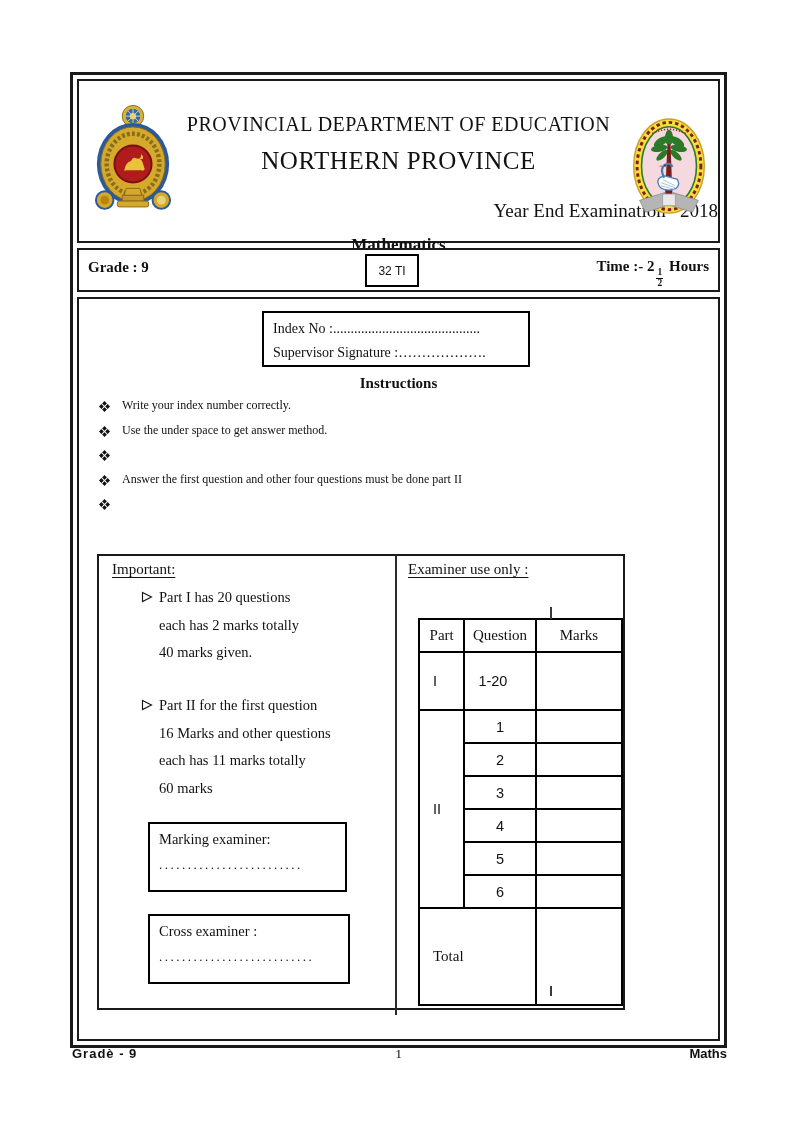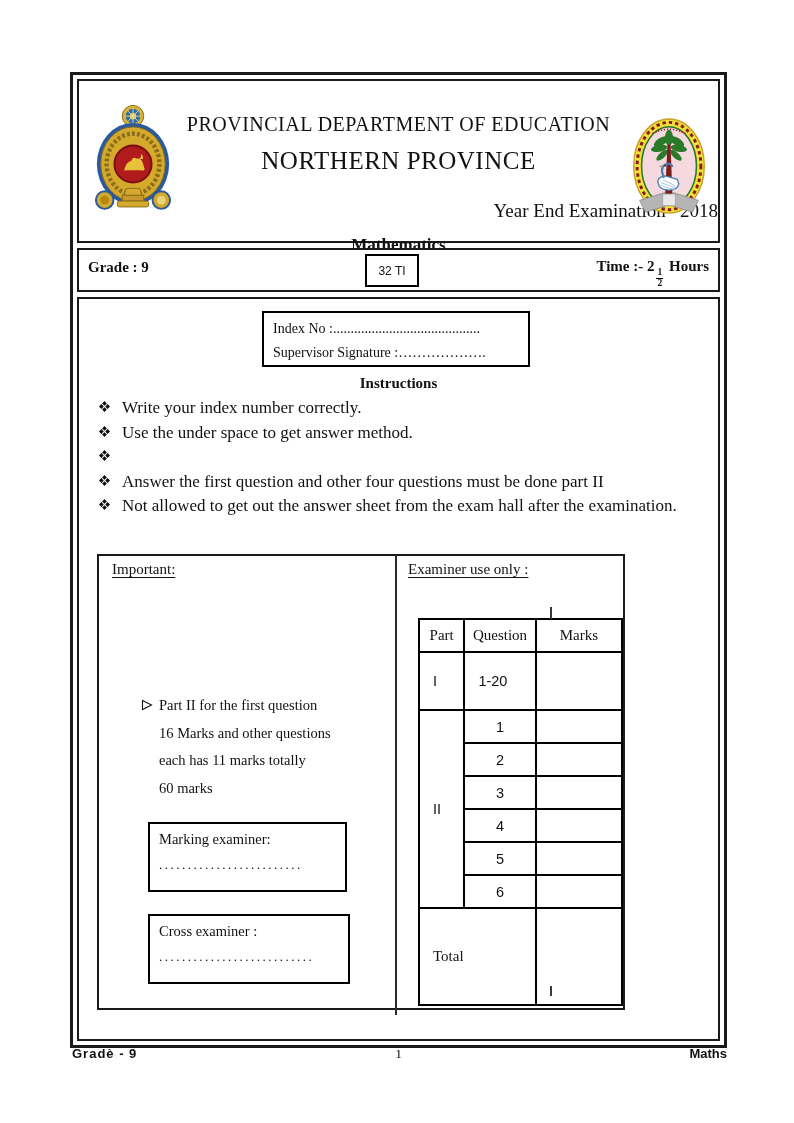--- a/index.html
+++ b/index.html
@@ -39,21 +39,21 @@
   .frac .num{border-bottom:1.2px solid #000;padding:0 1px;}
 
   
   .index-box{
     position:absolute;left:183px;top:12px;width:268px;height:56px;border:2px solid #000;
     box-sizing:border-box;padding:4px 0 0 9px;font-size:14px;line-height:24px;
   }
   .instructions-title{position:absolute;left:0;width:100%;top:76px;text-align:center;
     font-weight:bold;font-size:15px;}
   .bullet-list{position:absolute;left:20px;top:99px;}
-  .bullet-item{display:flex;align-items:flex-start;height:24.5px;font-size:17px;}
+  .bullet-item{display:flex;align-items:flex-start;height:24.5px;font-size:12px;}
   .bullet-item svg{margin:3px 12px 0 0;flex:none;}
 
   .big-box{position:absolute;left:18px;top:255px;width:528px;height:456px;border:2px solid #1a1a1a;
     box-sizing:border-box;}
   .panel-divider{position:absolute;left:296px;top:-1px;width:2px;height:460px;background:#2a2a2a;}
 
   .imp-title,.exm-title{position:absolute;font-size:15px;text-decoration:underline;text-underline-offset:3px;}
   .imp-title{left:13px;top:5px;}
   .exm-title{left:309px;top:5px;}
   .imp-point{position:absolute;left:42px;font-size:14.5px;line-height:27.5px;}
@@ -193,29 +193,36 @@
       <div class="bullet-item">
         <svg width="11" height="11" viewBox="0 0 12 12">
             <path fill="#111" d="M6 0 L8.6 2.6 L6 5.2 L3.4 2.6 Z M6 6.8 L8.6 9.4 L6 12 L3.4 9.4 Z M0 6 L2.6 3.4 L5.2 6 L2.6 8.6 Z M6.8 6 L9.4 3.4 L12 6 L9.4 8.6 Z"></path>
           </svg>
         <span>Answer the first question and other four questions must be done part  II</span>
       </div>
       <div class="bullet-item">
         <svg width="11" height="11" viewBox="0 0 12 12">
             <path fill="#111" d="M6 0 L8.6 2.6 L6 5.2 L3.4 2.6 Z M6 6.8 L8.6 9.4 L6 12 L3.4 9.4 Z M0 6 L2.6 3.4 L5.2 6 L2.6 8.6 Z M6.8 6 L9.4 3.4 L12 6 L9.4 8.6 Z"></path>
           </svg>
-        <span>Not allowed to get out the answer sheet from the exam hall after the examination.</span>
       </div>
     </div>
 
     <div class="big-box">
       <div class="panel-divider"></div>
 
       <div class="imp-title">Important:</div>
 
+      <div class="imp-point p1">
+        <span class="pline"><span class="arrow-ic"><svg width="12" height="12" viewBox="0 0 12 12">
+                <path d="M1.5 1.5 L10.5 6 L1.5 10.5 Z" fill="#fff" stroke="#111" stroke-width="1.1"></path>
+                <path d="M1.5 10.5 L10.5 6 L5 8.6 Z" fill="#555"></path>
+              </svg></span><span>Part I has 20 questions</span></span>
+        <span class="pline indent">each has 2 marks totally</span>
+        <span class="pline indent">40 marks given.</span>
+      </div>
 
       <div class="imp-point p2">
         <span class="pline"><span class="arrow-ic"><svg width="12" height="12" viewBox="0 0 12 12">
                 <path d="M1.5 1.5 L10.5 6 L1.5 10.5 Z" fill="#fff" stroke="#111" stroke-width="1.1"></path>
                 <path d="M1.5 10.5 L10.5 6 L5 8.6 Z" fill="#555"></path>
               </svg></span><span>Part II for the first question</span></span>
         <span class="pline indent">16 Marks and other questions</span>
         <span class="pline indent">each has 11 marks totally</span>
         <span class="pline indent">60 marks</span>
       </div>

